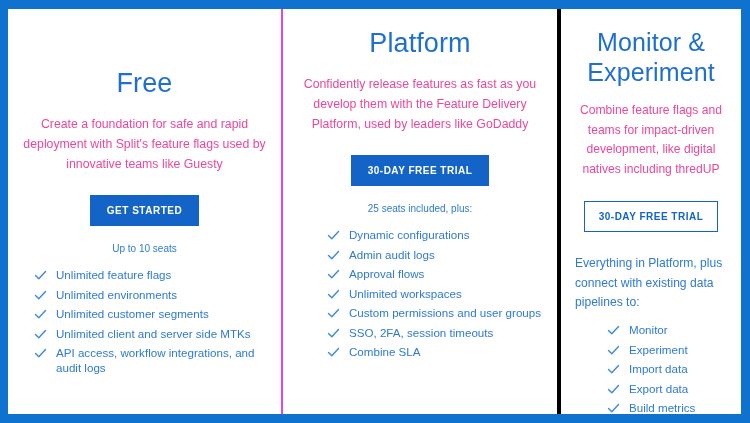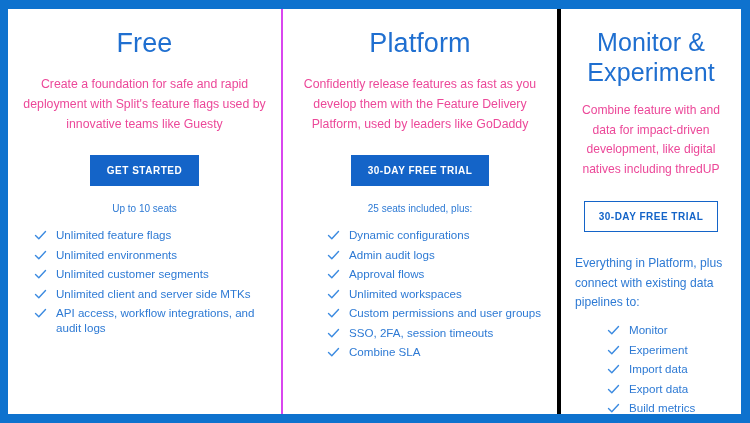--- a/index.html
+++ b/index.html
@@ -22,21 +22,21 @@
     background: #ffffff;
     box-sizing: border-box;
     display: flex;
     flex-direction: row;
   }
   .plan-column {
     box-sizing: border-box;
     position: relative;
     padding-top: 18px;
   }
-  .col-free { width: 273px; }
+  .col-free { width: 273px; margin-top: 40px; }
   .col-platform { width: 276px; border-left: 2px solid #d946ef; }
   .col-monitor { width: 184px; border-left: 4px solid #000000; }
 
   .plan-title {
     color: #1f6fd0;
     font-size: 27px;
     font-weight: 400;
     text-align: center;
     line-height: 1.2;
     margin: 0 14px 0 14px;
@@ -240,21 +240,21 @@
               <path d="M1.5 6.5 L4.8 9.8 L11.5 2.6" fill="none" stroke="#3b8ae0" stroke-width="1.4" stroke-linecap="round" stroke-linejoin="round"></path>
             </svg>
         </span>
         <span>Combine SLA</span>
       </li>
     </ul>
   </div>
 
   <div class="plan-column col-monitor">
     <h2 class="plan-title">Monitor &amp; Experiment</h2>
-    <p class="plan-desc">Combine feature with and data for impact-driven development, like digital natives including thredUP</p>
+    <p class="plan-desc">Combine feature flags and teams for impact-driven development, like digital natives including thredUP</p>
     <div class="cta-wrap cta-monitor">
       <button class="btn btn-outline">30-DAY FREE TRIAL</button>
     </div>
     <p class="everything-note">Everything in Platform, plus connect with existing data pipelines to:</p>
     <ul class="feature-list fl-monitor">
       <li class="feature-item">
         <span class="check-icon">
           <svg width="13" height="13" viewBox="0 0 13 13">
               <path d="M1.5 6.5 L4.8 9.8 L11.5 2.6" fill="none" stroke="#3b8ae0" stroke-width="1.4" stroke-linecap="round" stroke-linejoin="round"></path>
             </svg>

